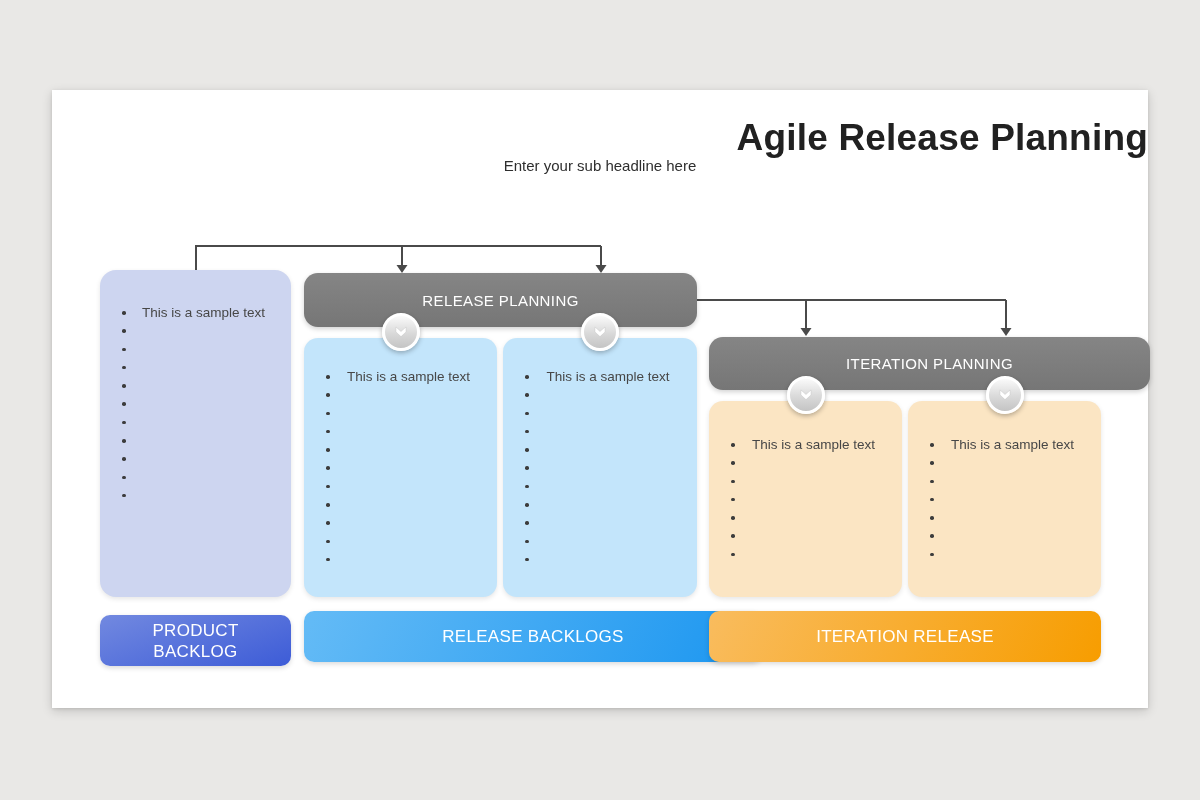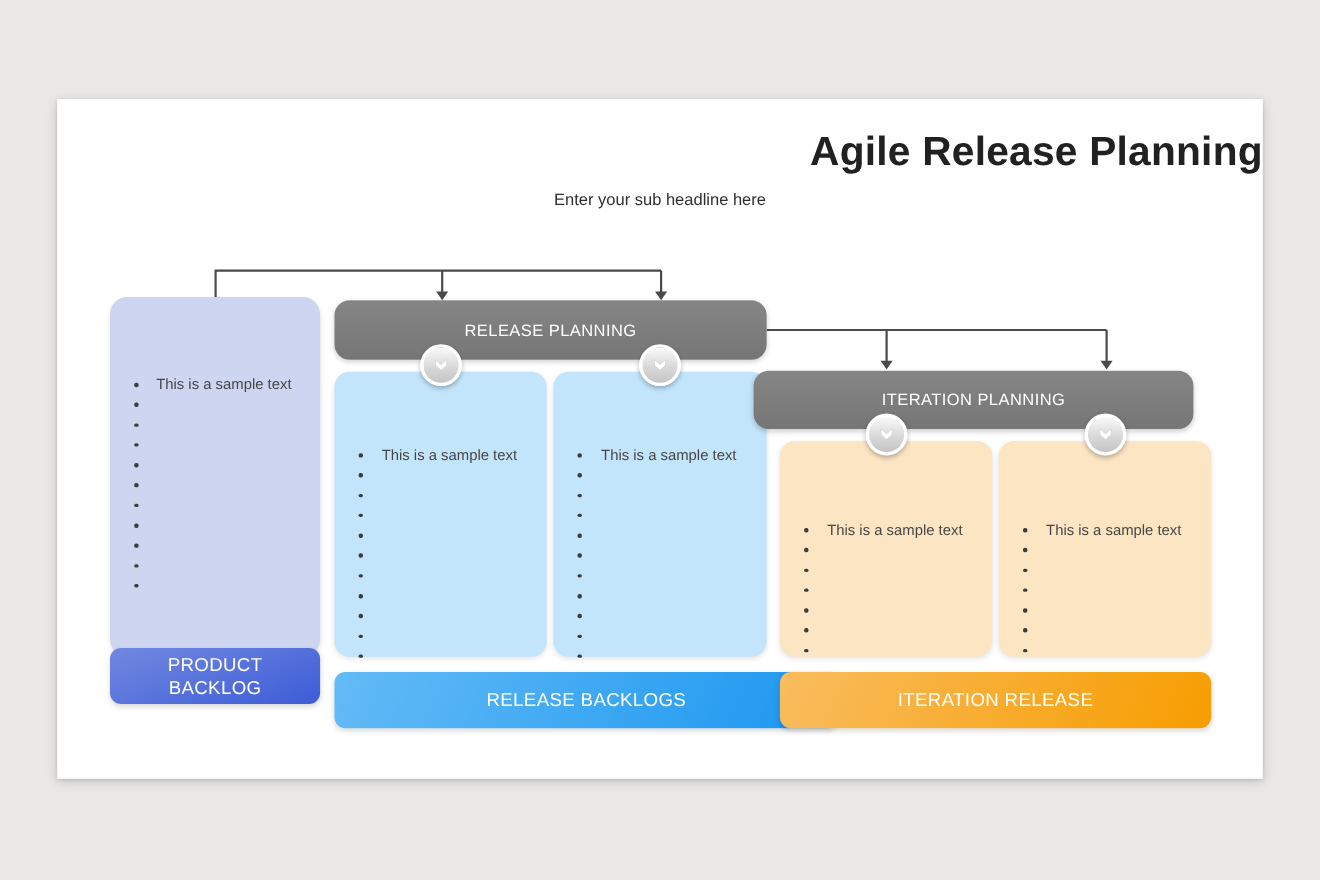--- a/index.html
+++ b/index.html
@@ -30,39 +30,39 @@
     position:absolute;left:52px;top:90px;width:1096px;height:618px;
     background:var(--slide-background);
     box-shadow:0 3px 10px rgba(0,0,0,0.16), 0 1px 3px rgba(0,0,0,0.10);
   }
   .slide-title{
     position:absolute;top:26px;left:0;right:0;text-align:right;
     font-size:37px;line-height:44px;font-weight:600;color:var(--title-text);
     letter-spacing:0.2px;
   }
   .slide-subtitle{
-    position:absolute;top:82px;left:0;right:0;text-align:center;
+    position:absolute;top:66px;left:0;right:0;text-align:center;
     font-size:15px;line-height:20px;font-weight:400;color:#2e2e2e;
   }
   .diagram{position:absolute;inset:0;}
   .connectors{position:absolute;left:0;top:0;width:1096px;height:618px;z-index:1;}
   .connectors path,.connectors line{stroke:var(--connector);stroke-width:2;fill:none;}
   .connectors polygon{fill:var(--connector);}
 
   .panel{
     position:absolute;z-index:2;border-radius:16px;
     box-shadow:0 2px 5px rgba(0,0,0,0.10);
   }
   .panel.lavender{background:var(--product-panel);left:48px;top:180px;width:191px;height:327px;}
   .panel.blue1{background:var(--release-panel);left:252px;top:248px;width:193px;height:259px;border-radius:14px;}
   .panel.blue2{background:var(--release-panel);left:451px;top:248px;width:194px;height:259px;border-radius:14px;}
   .panel.cream1{background:var(--iteration-panel);left:657px;top:311px;width:193px;height:196px;border-radius:14px;}
   .panel.cream2{background:var(--iteration-panel);left:856px;top:311px;width:193px;height:196px;border-radius:14px;}
 
-  .panel ul{list-style:none;padding:34px 16px 0 20px;margin-top:37px;}
+  .panel ul{list-style:none;padding:34px 16px 0 20px;}
   .panel.blue1 ul,.panel.blue2 ul{padding-top:30px;}
   .panel.cream1 ul,.panel.cream2 ul{padding-top:35px;}
   .panel li{position:relative;height:18.3px;padding-left:12px;}
   .panel li::before{
     content:'';position:absolute;left:2px;top:7px;width:3.5px;height:3.5px;
     border-radius:50%;background:#3c3c3c;
   }
   .panel li span{
     display:block;text-align:center;font-size:13.5px;line-height:17px;
     color:var(--bullet-text);
@@ -70,21 +70,21 @@
 
   .bar{
     position:absolute;z-index:3;border-radius:14px;
     background:linear-gradient(180deg,#858585,#767676);
     background-color:var(--header-bar);
     color:#ffffff;display:flex;align-items:center;justify-content:center;
     font-size:15px;letter-spacing:0.4px;
     box-shadow:0 2px 5px rgba(0,0,0,0.18);
   }
   .bar.release{left:252px;top:183px;width:393px;height:54px;}
-  .bar.iteration{left:633px;top:247px;width:400px;height:53px;}
+  .bar.iteration{left:657px;top:247px;width:441px;height:53px;}
 
   .badge{
     position:absolute;z-index:4;width:38px;height:38px;border-radius:50%;
     background:linear-gradient(180deg,#fafafa 0%,#d9d9d9 55%,#c4c4c4 100%);
     border:3px solid #ffffff;
     box-shadow:0 2px 5px rgba(0,0,0,0.28);
     display:flex;align-items:center;justify-content:center;
   }
   .badge svg{width:22px;height:22px;display:block;}
   .badge polygon{fill:#ffffff;stroke:#bdbdbd;stroke-width:0.4;}
@@ -94,21 +94,21 @@
   .badge.b4{left:934px;top:286px;}
 
   .backlog-btn{
     position:absolute;z-index:3;height:51px;border:none;border-radius:10px;
     color:#ffffff;font-size:17px;line-height:21px;
     display:flex;align-items:center;justify-content:center;text-align:center;
     font-family:inherit;letter-spacing:0.3px;
     box-shadow:0 2px 5px rgba(0,0,0,0.15);
   }
   .backlog-btn.product{
-    left:48px;top:499px;width:191px;
+    left:48px;top:525px;width:191px;
     background:linear-gradient(160deg,var(--product-button-start),var(--product-button-end));
   }
   .backlog-btn.product span{display:inline-block;max-width:120px;}
   .backlog-btn.release{
     left:252px;top:521px;width:458px;
     background:linear-gradient(115deg,var(--release-button-start),var(--release-button-end));
   }
   .backlog-btn.iteration{
     left:657px;top:521px;width:392px;
     background:linear-gradient(115deg,var(--iteration-button-start),var(--iteration-button-end));

